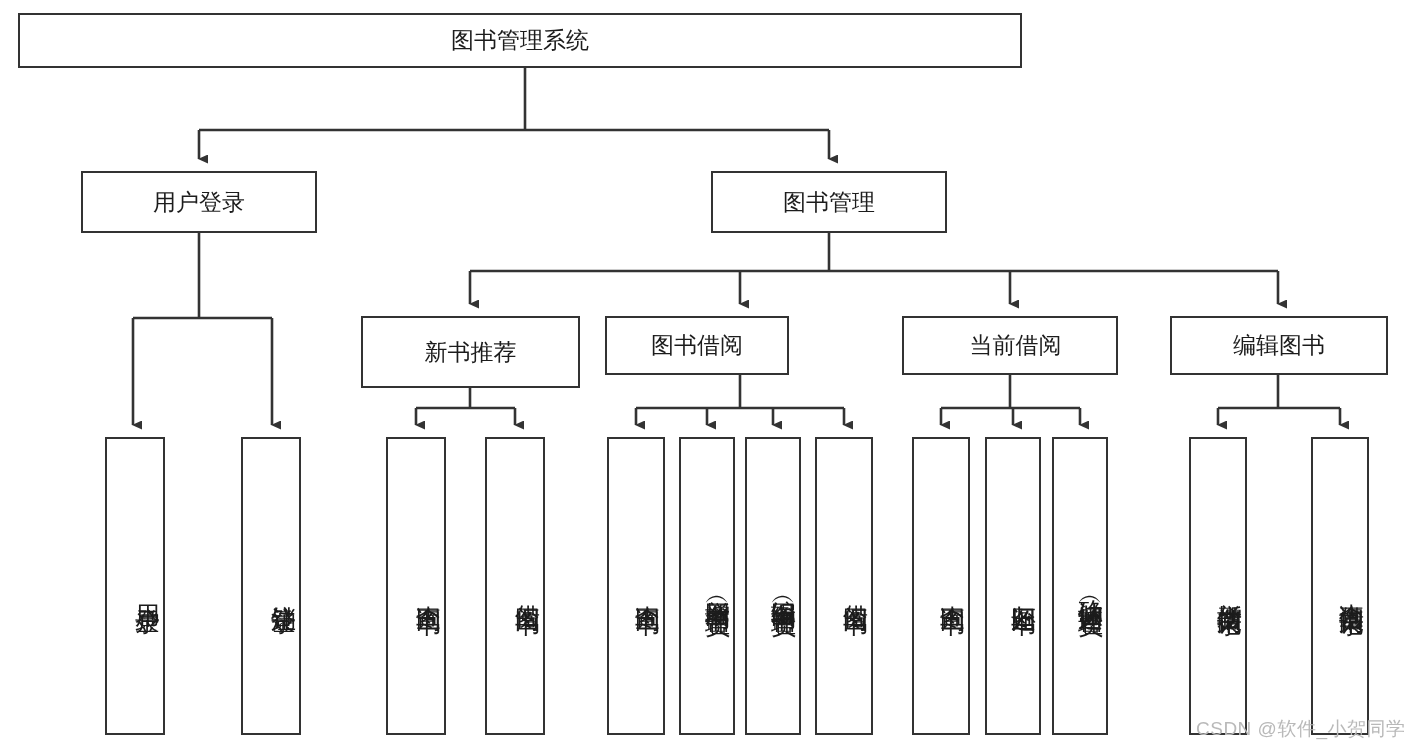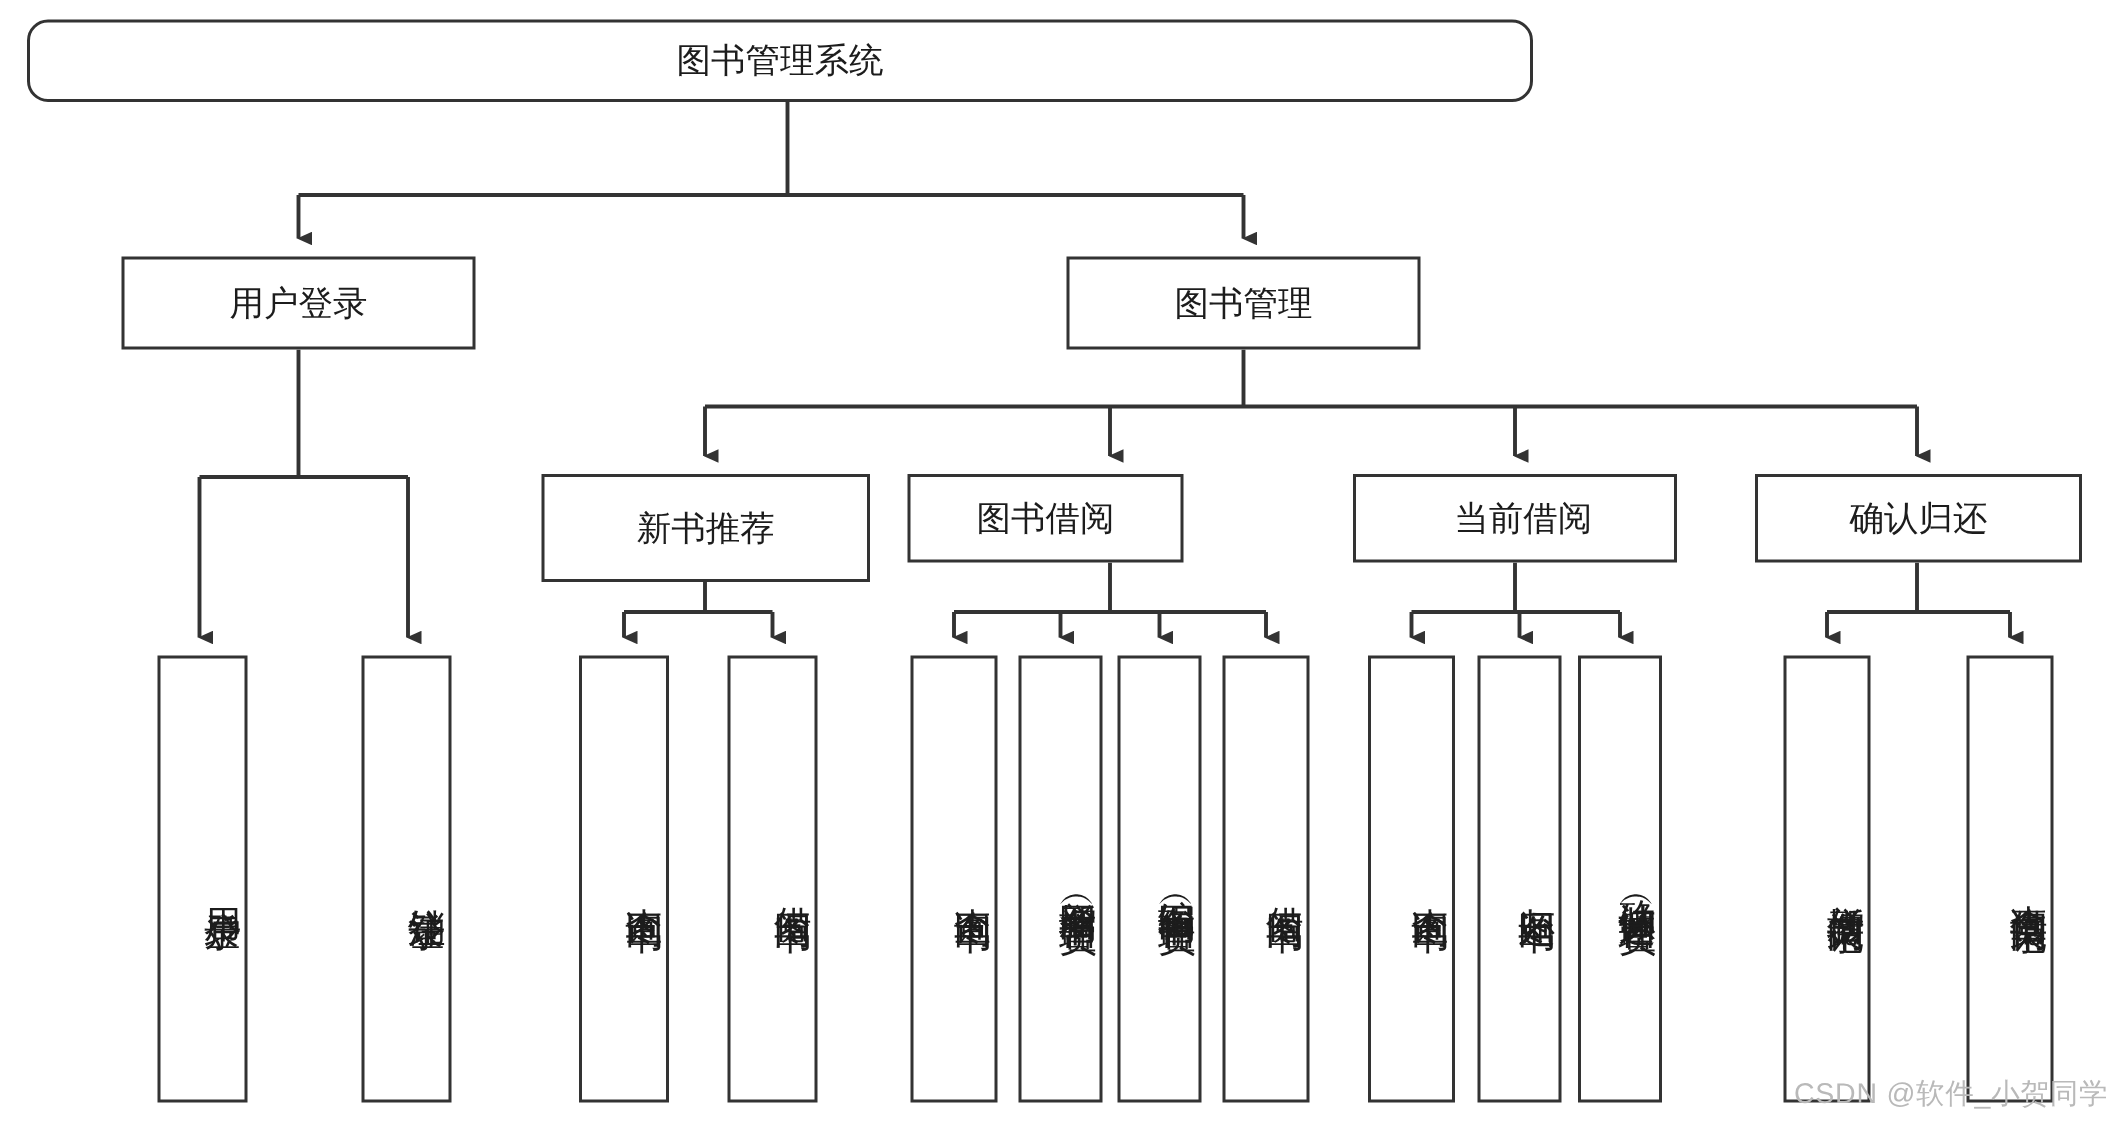--- a/index.html
+++ b/index.html
@@ -36,21 +36,20 @@
     justify-content: center;
     text-align: center;
     line-height: 1.25;
     color: #1c1c1c;
   }
   .node-h {
     font-size: 23px;
   }
   .node-root {
     font-size: 23px;
-    border-radius: 14px;
   }
   .node-v {
     writing-mode: vertical-rl;
     text-orientation: upright;
     font-size: 25px;
     letter-spacing: 2px;
     align-items: flex-start;
     justify-content: center;
     padding-top: 6px;
   }
@@ -125,21 +124,21 @@
   </svg>
 
   <div class="node node-root" style="left: 18px; top: 13px; width: 1004px; height: 55px;">图书管理系统</div>
 
   <div class="node node-h" style="left: 81px; top: 171px; width: 236px; height: 62px;">用户登录</div>
   <div class="node node-h" style="left: 711px; top: 171px; width: 236px; height: 62px; text-align: right;">图书管理</div>
 
   <div class="node node-h" style="left: 361px; top: 316px; width: 219px; height: 72px;">新书推荐</div>
   <div class="node node-h" style="left: 605px; top: 316px; width: 184px; height: 59px;">图书借阅</div>
   <div class="node node-h" style="left: 902px; top: 316px; width: 216px; height: 59px; padding-left: 11px;">当前借阅</div>
-  <div class="node node-h" style="left: 1170px; top: 316px; width: 218px; height: 59px;">确认归还</div>
+  <div class="node node-h" style="left: 1170px; top: 316px; width: 218px; height: 59px;">编辑图书</div>
 
   <div class="node node-v" style="left: 105px; top: 437px; width: 60px; height: 298px;">
       <span class="vtext">用户登录</span>
     </div>
   <div class="node node-v" style="left: 241px; top: 437px; width: 60px; height: 298px;">
       <span class="vtext">注销登录</span>
     </div>
   <div class="node node-v" style="left: 386px; top: 437px; width: 60px; height: 298px;">
       <span class="vtext">查询图书</span>
     </div>

